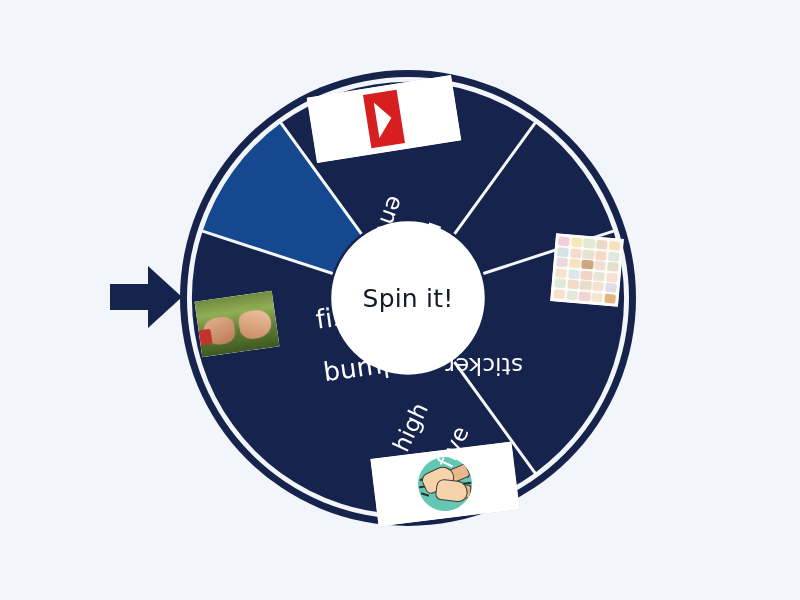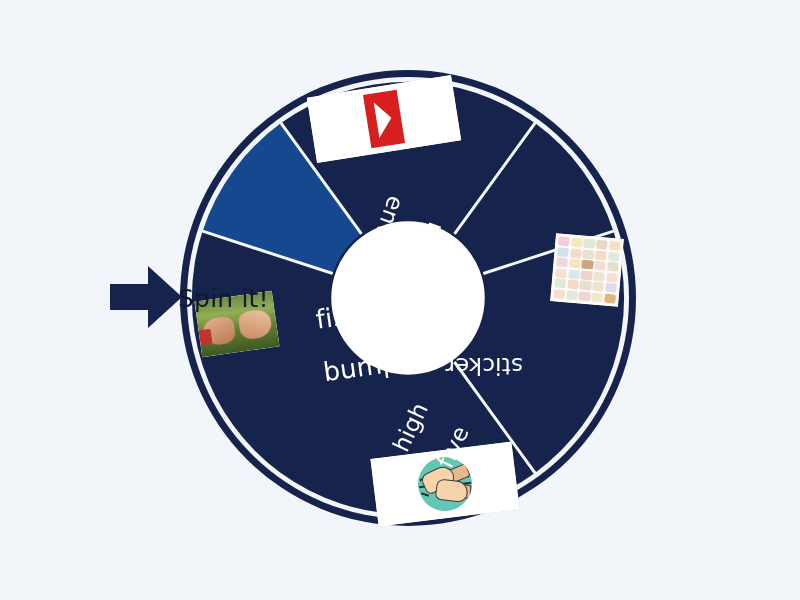--- a/index.html
+++ b/index.html
@@ -206,20 +206,21 @@
 
   
   .hub-label {
     position: absolute;
     left: 0;
     top: 0;
     width: 460px;
     height: 460px;
     display: flex;
     align-items: center;
+    justify-content: center;
     pointer-events: none;
   }
   .hub-text {
     color: #13192b;
     font-family: "DejaVu Sans", sans-serif;
     font-size: 25px;
     font-weight: 400;
     letter-spacing: 0.2px;
     pointer-events: auto;
   }

